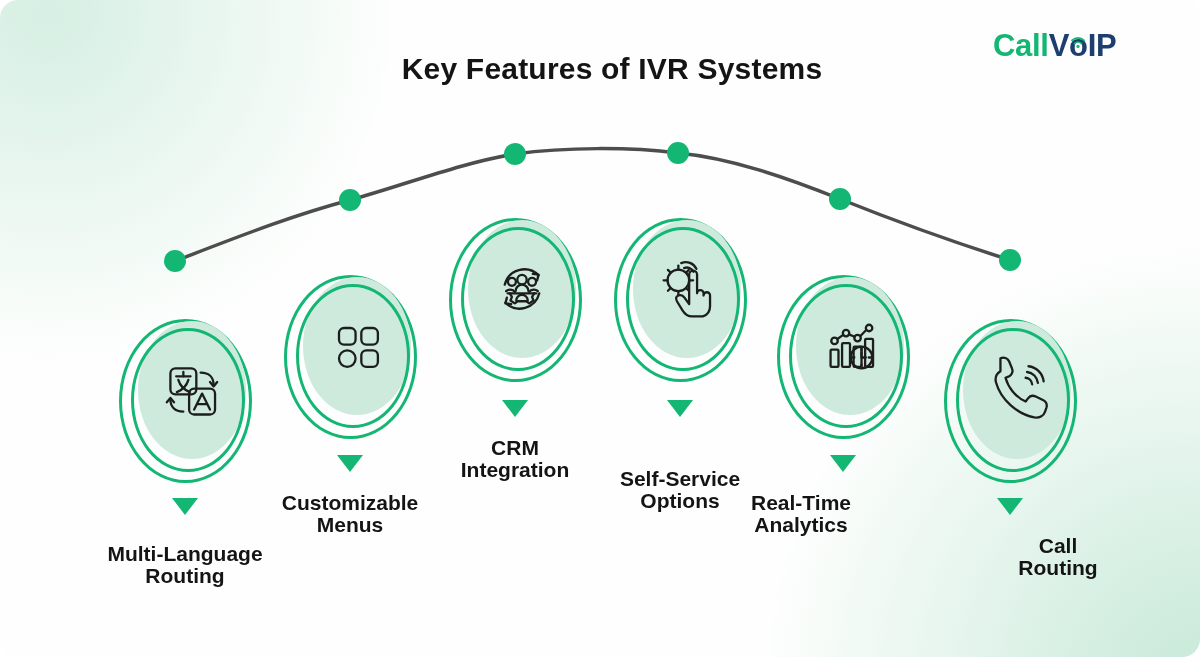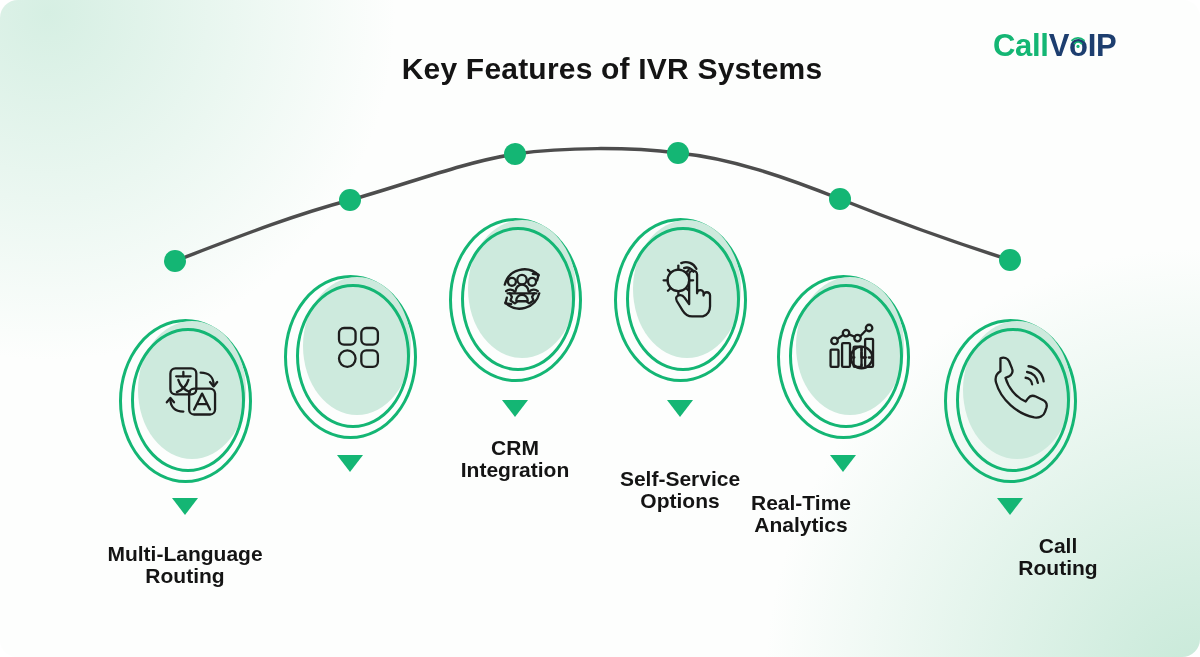--- a/index.html
+++ b/index.html
@@ -102,20 +102,22 @@
     <div class="icon">
       <svg viewBox="0 0 100 100">
         <rect x="25" y="25" width="23" height="23" rx="7"></rect>
         <rect x="56" y="25" width="23" height="23" rx="7"></rect>
         <rect x="56" y="56" width="23" height="23" rx="7"></rect>
         <circle cx="36.5" cy="67.5" r="11.5"></circle>
       </svg>
     </div>
   </div>
   <div class="tri" style="left:337px;top:455px;"></div>
+  <div class="label" style="left:230px;top:492px;">Customizable
+Menus</div>
 
   <div class="badge" style="left:448px;top:214px;">
     <div class="ring-outer"></div>
     <div class="fill"></div>
     <div class="ring-inner"></div>
     <div class="icon">
       <svg viewBox="0 0 100 100">
         <path d="M26 44 A28 28 0 0 1 73 31"></path>
           <path d="M65 29 L73 30 L71 38"></path>
         <path d="M74 56 A28 28 0 0 1 27 69"></path>

